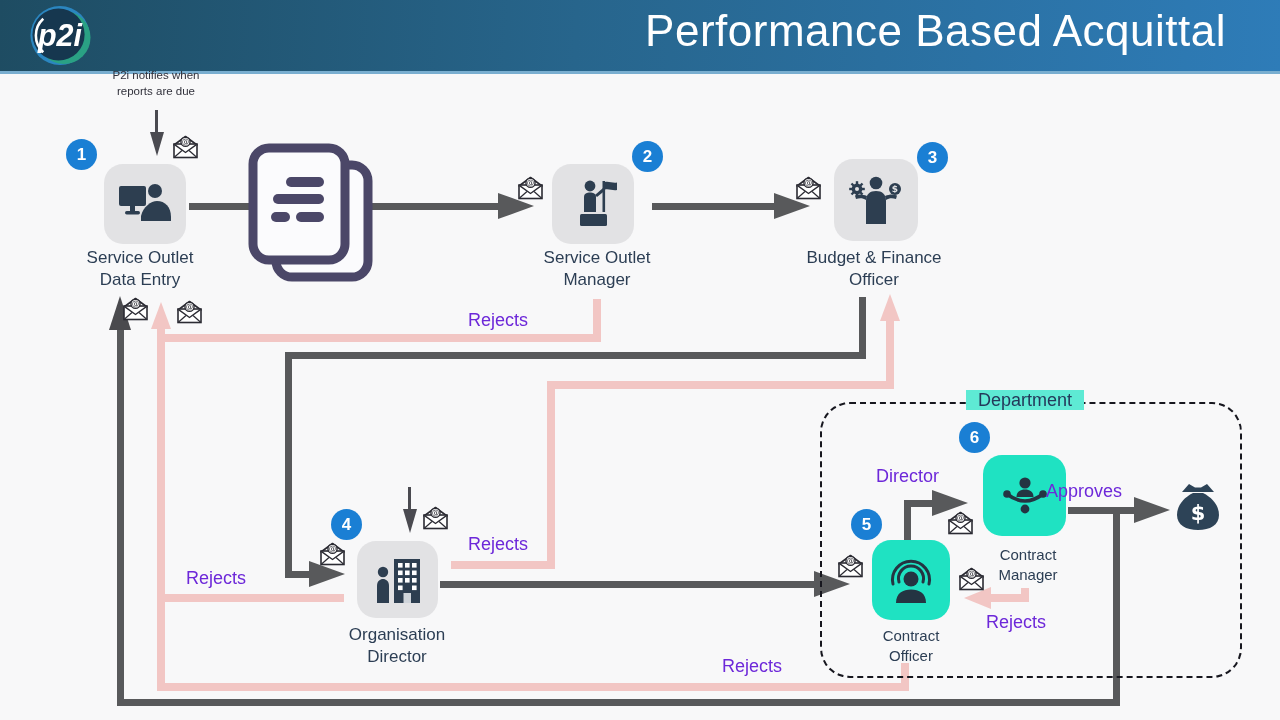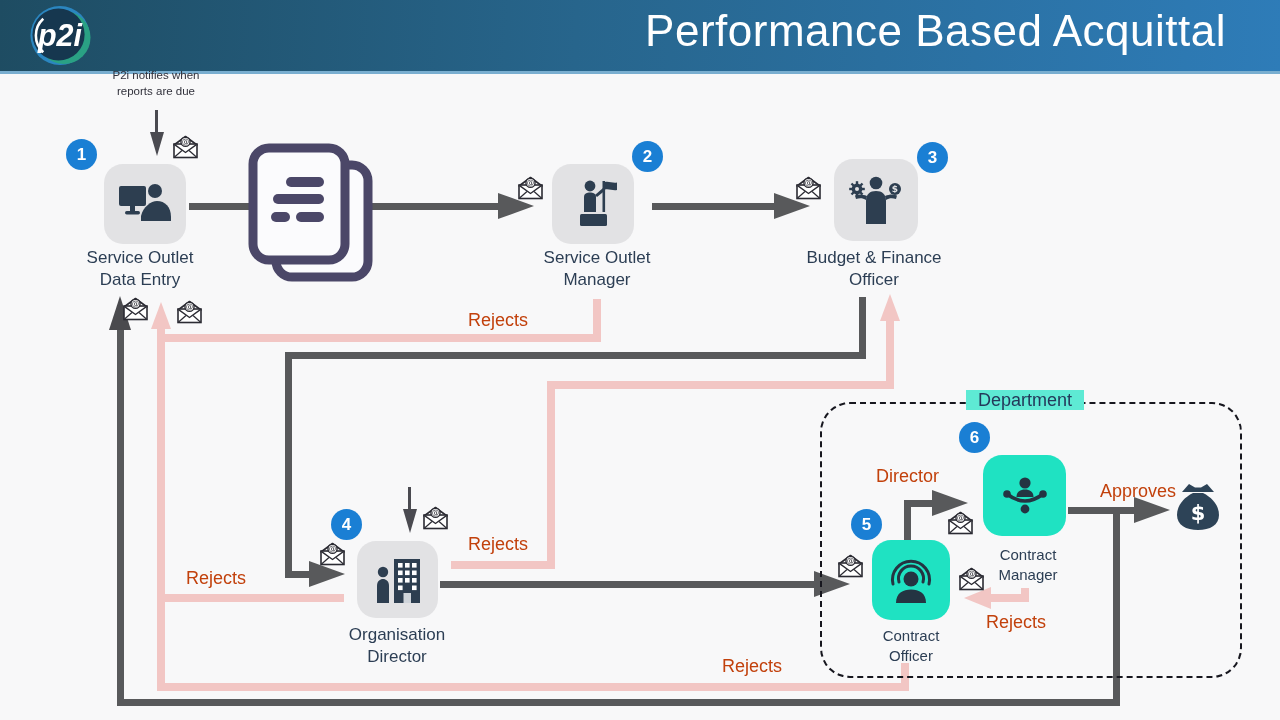--- a/index.html
+++ b/index.html
@@ -9,21 +9,21 @@
   .header{position:absolute;left:0;top:0;width:1280px;height:71px;
           background:linear-gradient(93deg,#1e4c62 0%,#27658c 45%,#2e7cb8 100%);
           border-bottom:3px solid #79aed0;}
   .title{position:absolute;right:54px;top:6px;color:#fff;font-size:44px;font-weight:300;
          letter-spacing:.5px;white-space:nowrap;}
   .logo{position:absolute;left:22px;top:4px;text-align:center;}
   
   .steplabel{position:absolute;text-align:center;color:#2c3e54;font-size:17px;line-height:1.32;
              white-space:pre-line;}
   .steplabel.small{font-size:15px;line-height:1.3;}
-  .flowlabel{position:absolute;color:#c2410c;font-size:18px;font-weight:500;white-space:nowrap;}
+  .flowlabel{position:absolute;color:#6d28d9;font-size:18px;font-weight:500;white-space:nowrap;}
   .note{position:absolute;text-align:center;color:#31313b;font-size:11.5px;line-height:1.35;
         white-space:pre-line;}
   
   .badge{position:absolute;width:31px;height:31px;border-radius:50%;background:#1a7fd4;
          color:#fff;font-size:17px;font-weight:bold;display:flex;align-items:center;justify-content:center;}
   
   .tile{position:absolute;border-radius:19px;display:flex;align-items:center;justify-content:center;}
   .tile.gray{background:#e2e2e4;}
   .tile.teal{background:#1fe2c2;}
   
@@ -303,15 +303,15 @@
   <svg class="env" style="left:957px;top:567px">
       <use href="#env"></use>
     </svg>
 
   <div class="flowlabel" style="left:468px;top:310px">Rejects</div>
   <div class="flowlabel" style="left:468px;top:534px">Rejects</div>
   <div class="flowlabel" style="left:186px;top:568px">Rejects</div>
   <div class="flowlabel" style="left:986px;top:612px">Rejects</div>
   <div class="flowlabel" style="left:722px;top:656px">Rejects</div>
   <div class="flowlabel" style="left:876px;top:466px">Director</div>
-  <div class="flowlabel" style="left:1100px;top:481px">Approves</div>
+  <div class="flowlabel" style="left:1046px;top:481px">Approves</div>
 
 </div>
 
 </body></html>

